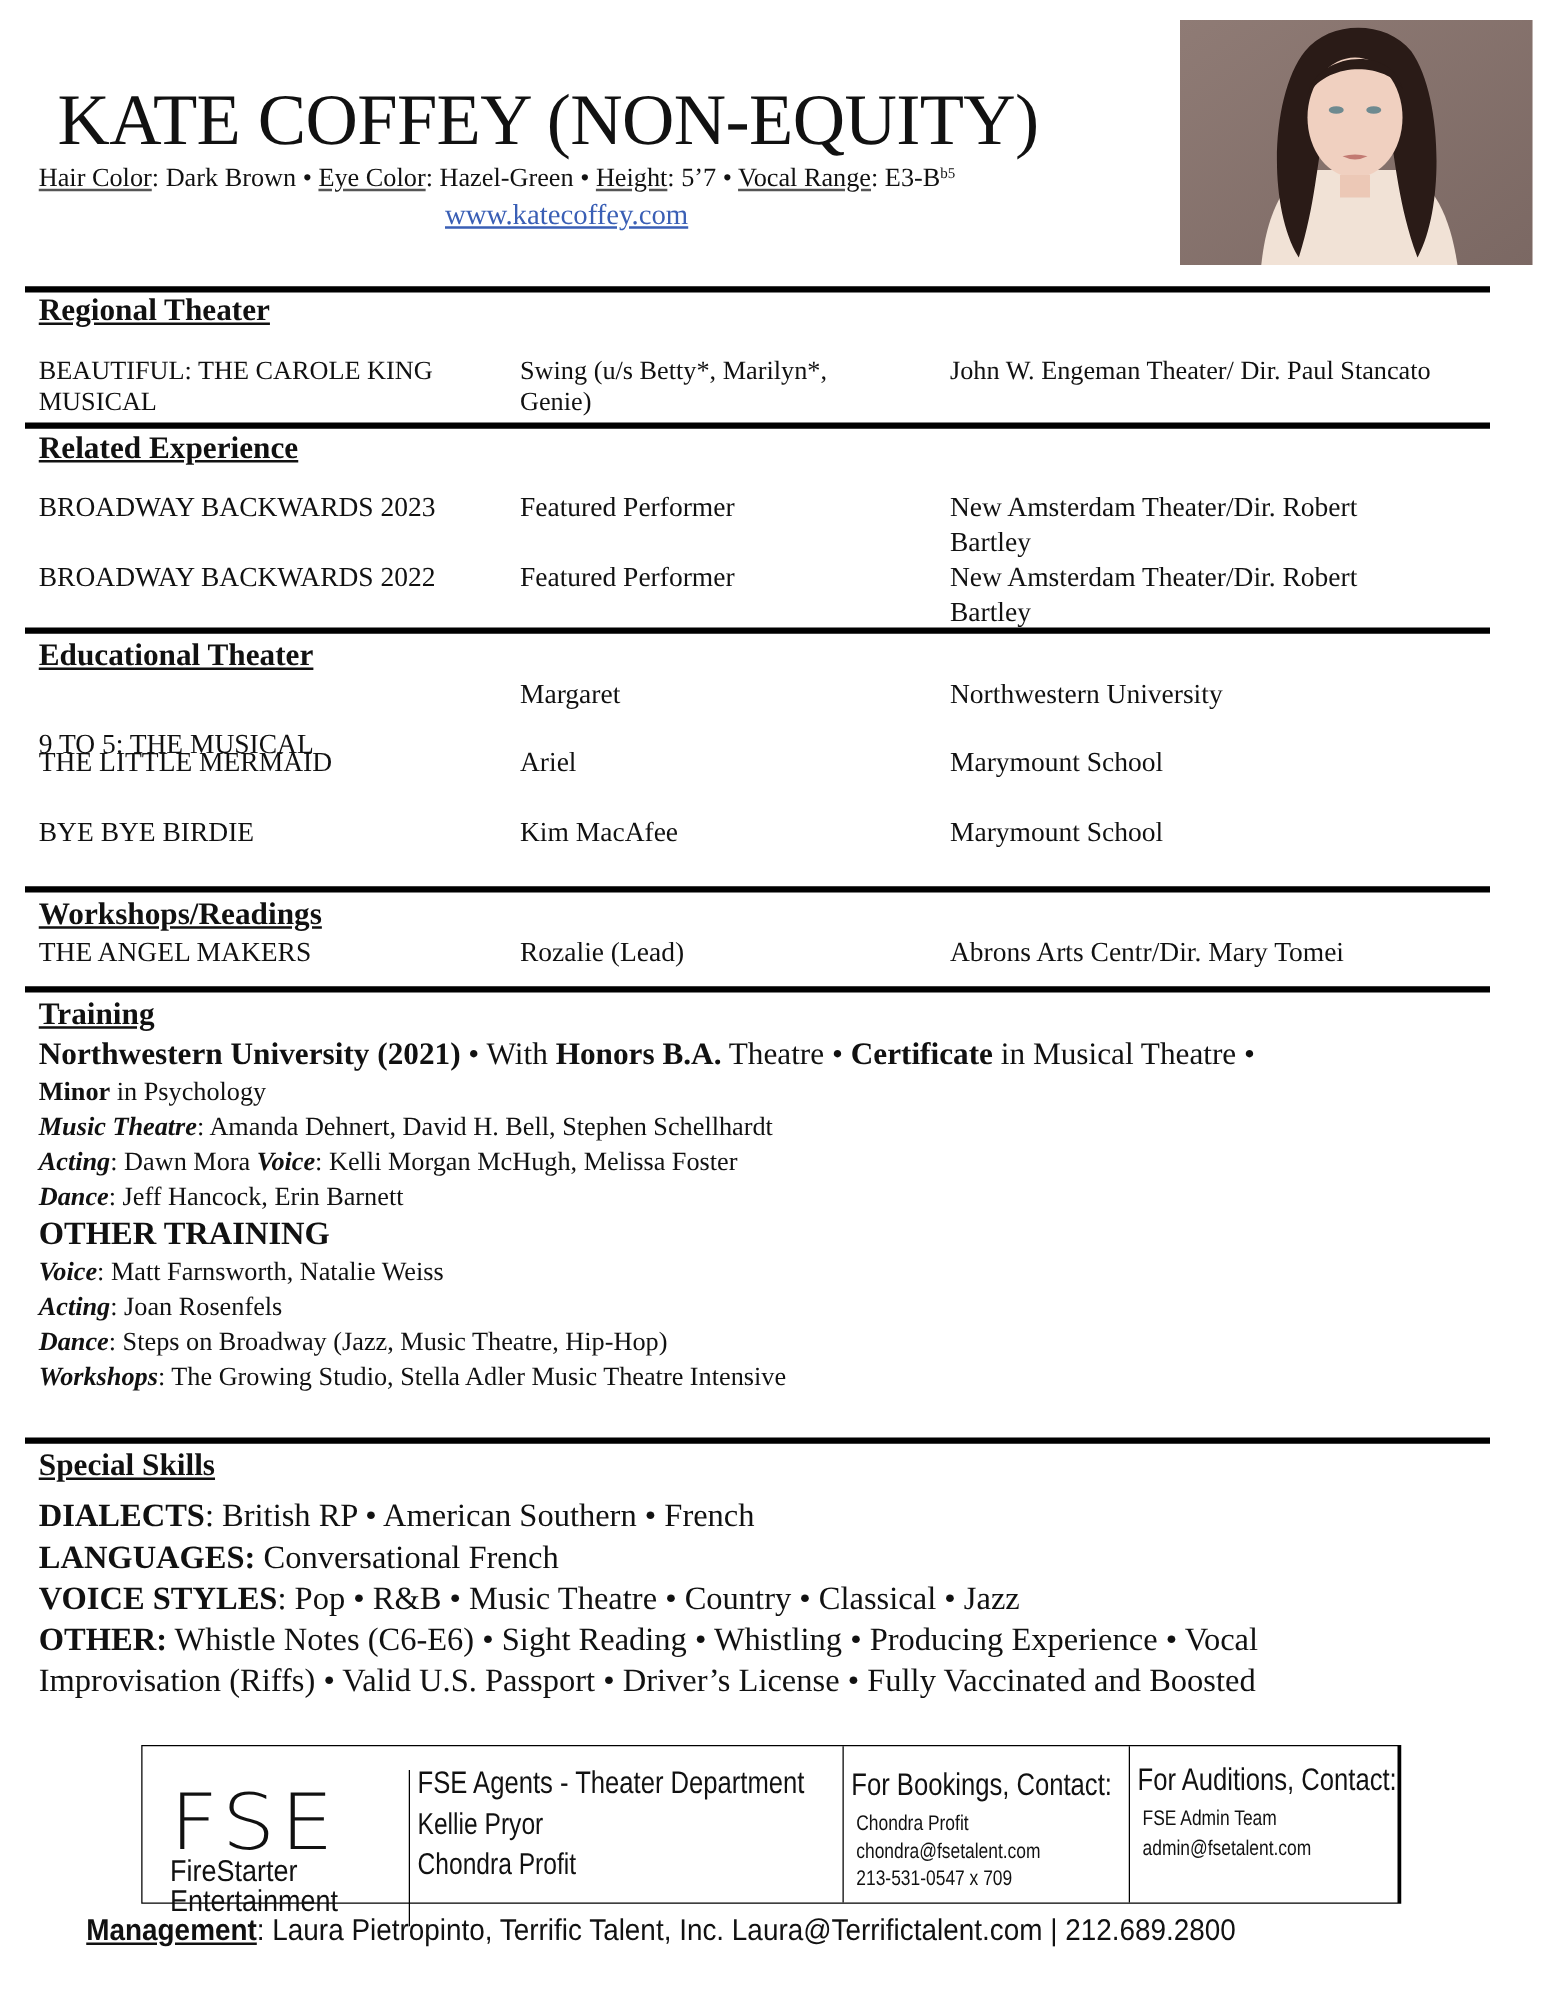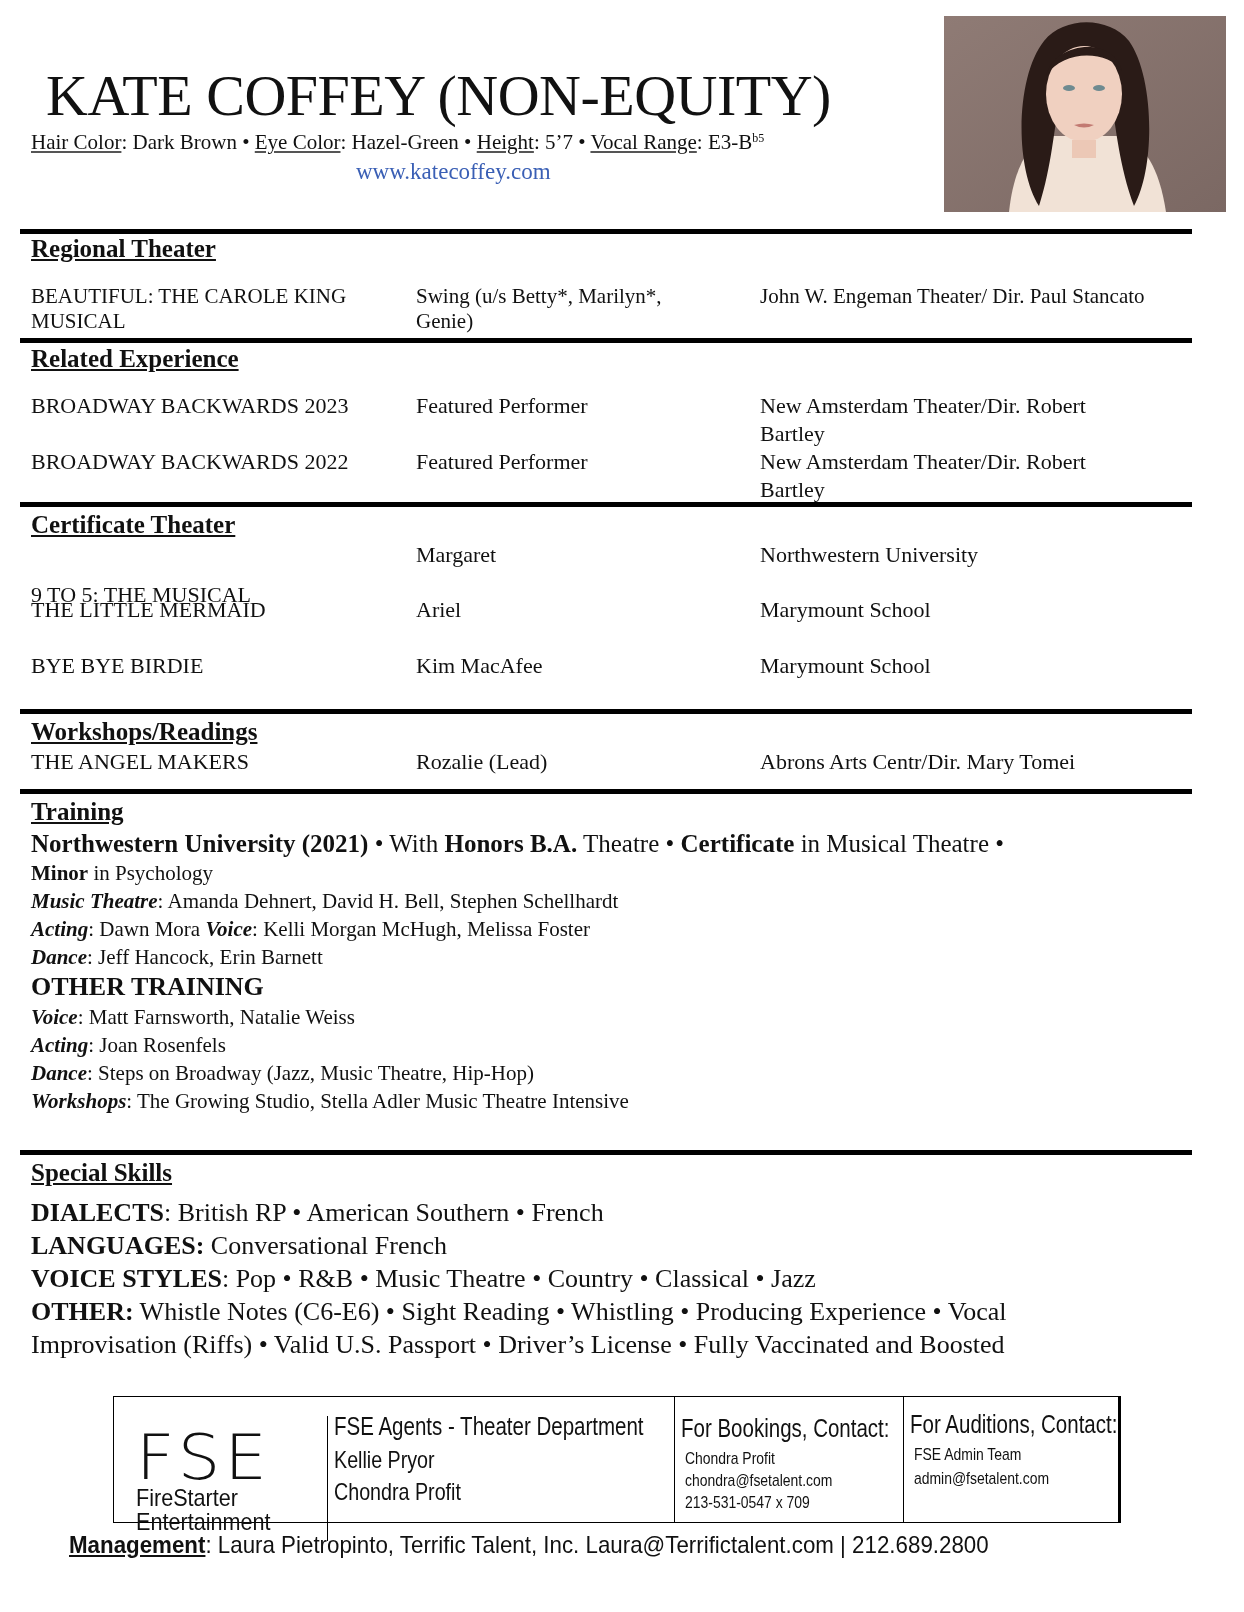--- a/index.html
+++ b/index.html
@@ -6,21 +6,21 @@
   html, body { width: 1244px; height: 1612px; background: #ffffff; }
   body { position: relative; font-family: "Liberation Serif", "DejaVu Serif", serif; color: #111; overflow: hidden; }
 
   .abs { position: absolute; }
 
   
   .name { left: 46px; top: 20px; font-size: 58px; line-height: 80px; letter-spacing: -0.5px; white-space: nowrap; margin-top: 36px; }
   .stats { left: 31px; top: 128px; font-size: 21px; line-height: 28px; white-space: nowrap; }
   .stats .lbl { text-decoration: underline; text-decoration-color: #555; margin-top: 40px; }
   .stats sup { font-size: 12px; vertical-align: top; position: relative; top: -4px; }
-  .website { left: 356px; top: 158px; font-size: 23px; line-height: 28px; color: #3a5fb5; white-space: nowrap; }
+  .website { left: 356px; top: 158px; font-size: 23px; line-height: 28px; color: #3a5fb5; text-decoration: underline; white-space: nowrap; }
 
   .photo { left: 944px; top: 16px; width: 282px; height: 196px; overflow: hidden; background: #8e7a74; }
   .photo svg { display: block; }
 
   
   .rule { left: 20px; width: 1172px; height: 5px; background: #000; }
 
   
   .sec-head { left: 31px; font-weight: bold; font-size: 25px; line-height: 30px; text-decoration: underline; white-space: nowrap; }
 
@@ -103,21 +103,21 @@
 <div class="abs sec-head" style="top:344px;">Related Experience</div>
 <div class="abs cell c1" style="top:392px; font-size:22px; line-height:28px;">BROADWAY BACKWARDS 2023</div>
 <div class="abs cell c2" style="top:392px; font-size:22px; line-height:28px;">Featured Performer</div>
 <div class="abs cell c3" style="top:392px; font-size:22px; line-height:28px; width:380px;">New Amsterdam Theater/Dir. Robert Bartley</div>
 <div class="abs cell c1" style="top:448px; font-size:22px; line-height:28px;">BROADWAY BACKWARDS 2022</div>
 <div class="abs cell c2" style="top:448px; font-size:22px; line-height:28px;">Featured Performer</div>
 <div class="abs cell c3" style="top:448px; font-size:22px; line-height:28px; width:380px;">New Amsterdam Theater/Dir. Robert Bartley</div>
 
 <div class="abs rule" style="top:502px;"></div>
 
-<div class="abs sec-head" style="top:510px;">Certificate Theater</div>
+<div class="abs sec-head" style="top:510px;">Educational Theater</div>
 <div class="abs cell c1" style="top:542px; font-size:22px;margin-top:40px;">9 TO 5: THE MUSICAL</div>
 <div class="abs cell c2" style="top:542px; font-size:22px;">Margaret</div>
 <div class="abs cell c3" style="top:542px; font-size:22px;">Northwestern University</div>
 <div class="abs cell c1" style="top:597px; font-size:22px;">THE LITTLE MERMAID</div>
 <div class="abs cell c2" style="top:597px; font-size:22px;">Ariel</div>
 <div class="abs cell c3" style="top:597px; font-size:22px;">Marymount School</div>
 <div class="abs cell c1" style="top:653px; font-size:22px;">BYE BYE BIRDIE</div>
 <div class="abs cell c2" style="top:653px; font-size:22px;">Kim MacAfee</div>
 <div class="abs cell c3" style="top:653px; font-size:22px;">Marymount School</div>
 

